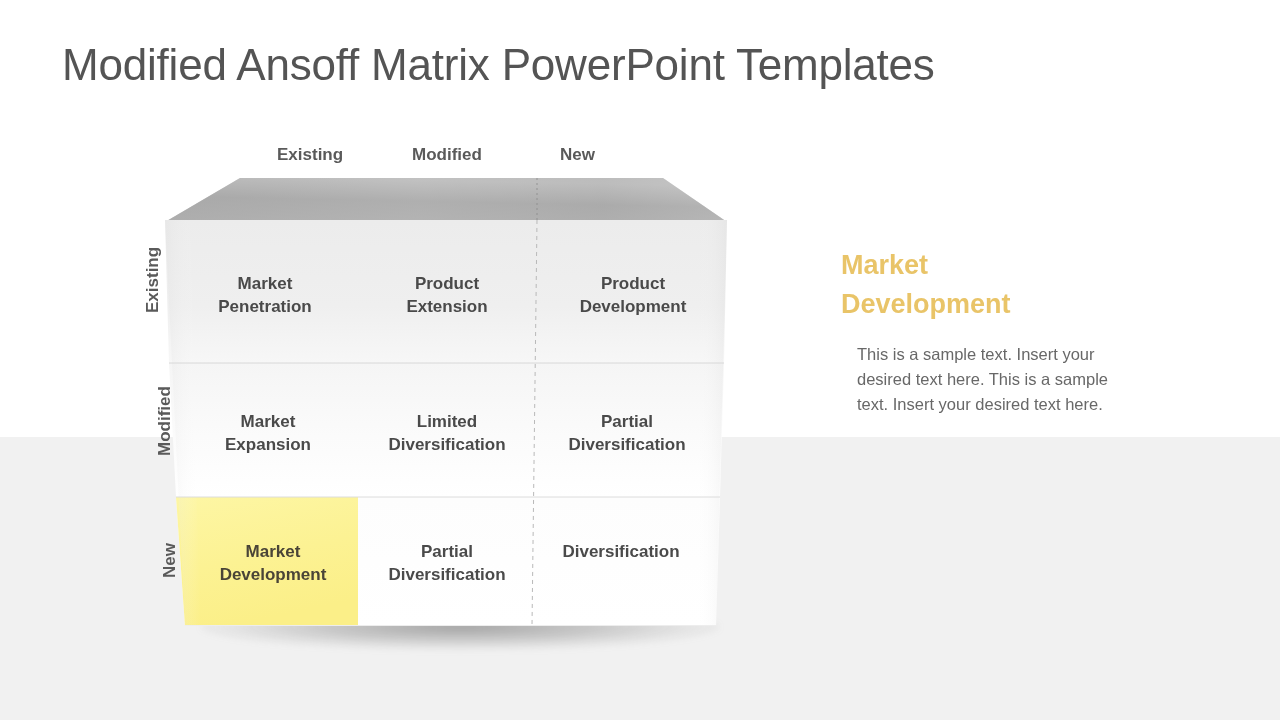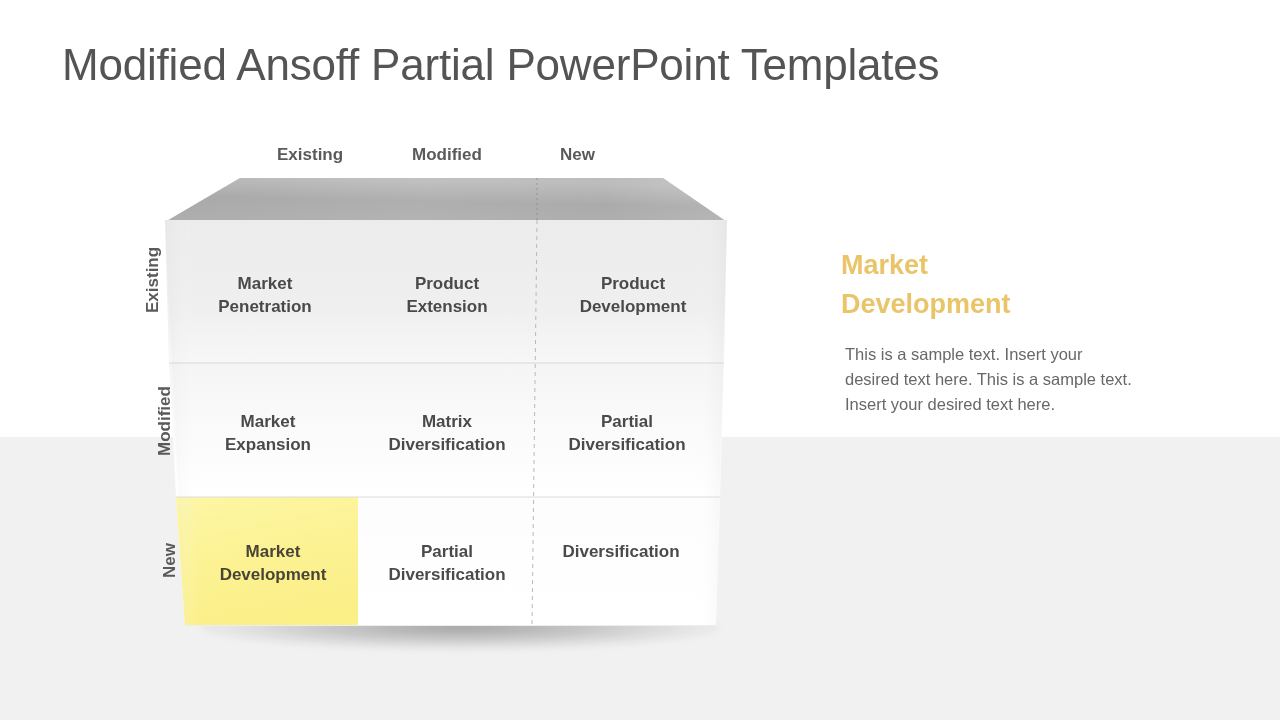--- a/index.html
+++ b/index.html
@@ -161,29 +161,29 @@
     font-weight: bold;
     line-height: 39px;
     color: #e9c468;
     margin: 0 0 18px 0;
     white-space: pre-line;
   }
   .side-body {
     font-size: 16.5px;
     line-height: 25px;
     color: #686868;
-    margin: 4px;
+    margin: 16px;
   }
 </style>
 </head>
 <body>
 
 <div class="bg-band"></div>
 
-<div class="slide-title">Modified Ansoff Partial PowerPoint Templates</div>
+<div class="slide-title">Modified Ansoff Matrix PowerPoint Templates</div>
 
 <div class="diagram">
 
   <div class="col-headers">
     <div class="col-header c0">Existing</div>
     <div class="col-header c1">Modified</div>
     <div class="col-header c2">New</div>
   </div>
 
   <div class="row-label r0">Existing</div>
@@ -269,21 +269,21 @@
     <div class="cell-labels">
       <div class="cell-label r0c0">Market
 Penetration</div>
       <div class="cell-label r0c1">Product
 Extension</div>
       <div class="cell-label r0c2">Product
 Development</div>
 
       <div class="cell-label r1c0">Market
 Expansion</div>
-      <div class="cell-label r1c1">Matrix
+      <div class="cell-label r1c1">Limited
 Diversification</div>
       <div class="cell-label r1c2">Partial
 Diversification</div>
 
       <div class="cell-label r2c0 highlight">Market
 Development</div>
       <div class="cell-label r2c1">Partial
 Diversification</div>
       <div class="cell-label r2c2">Diversification</div>
     </div>

